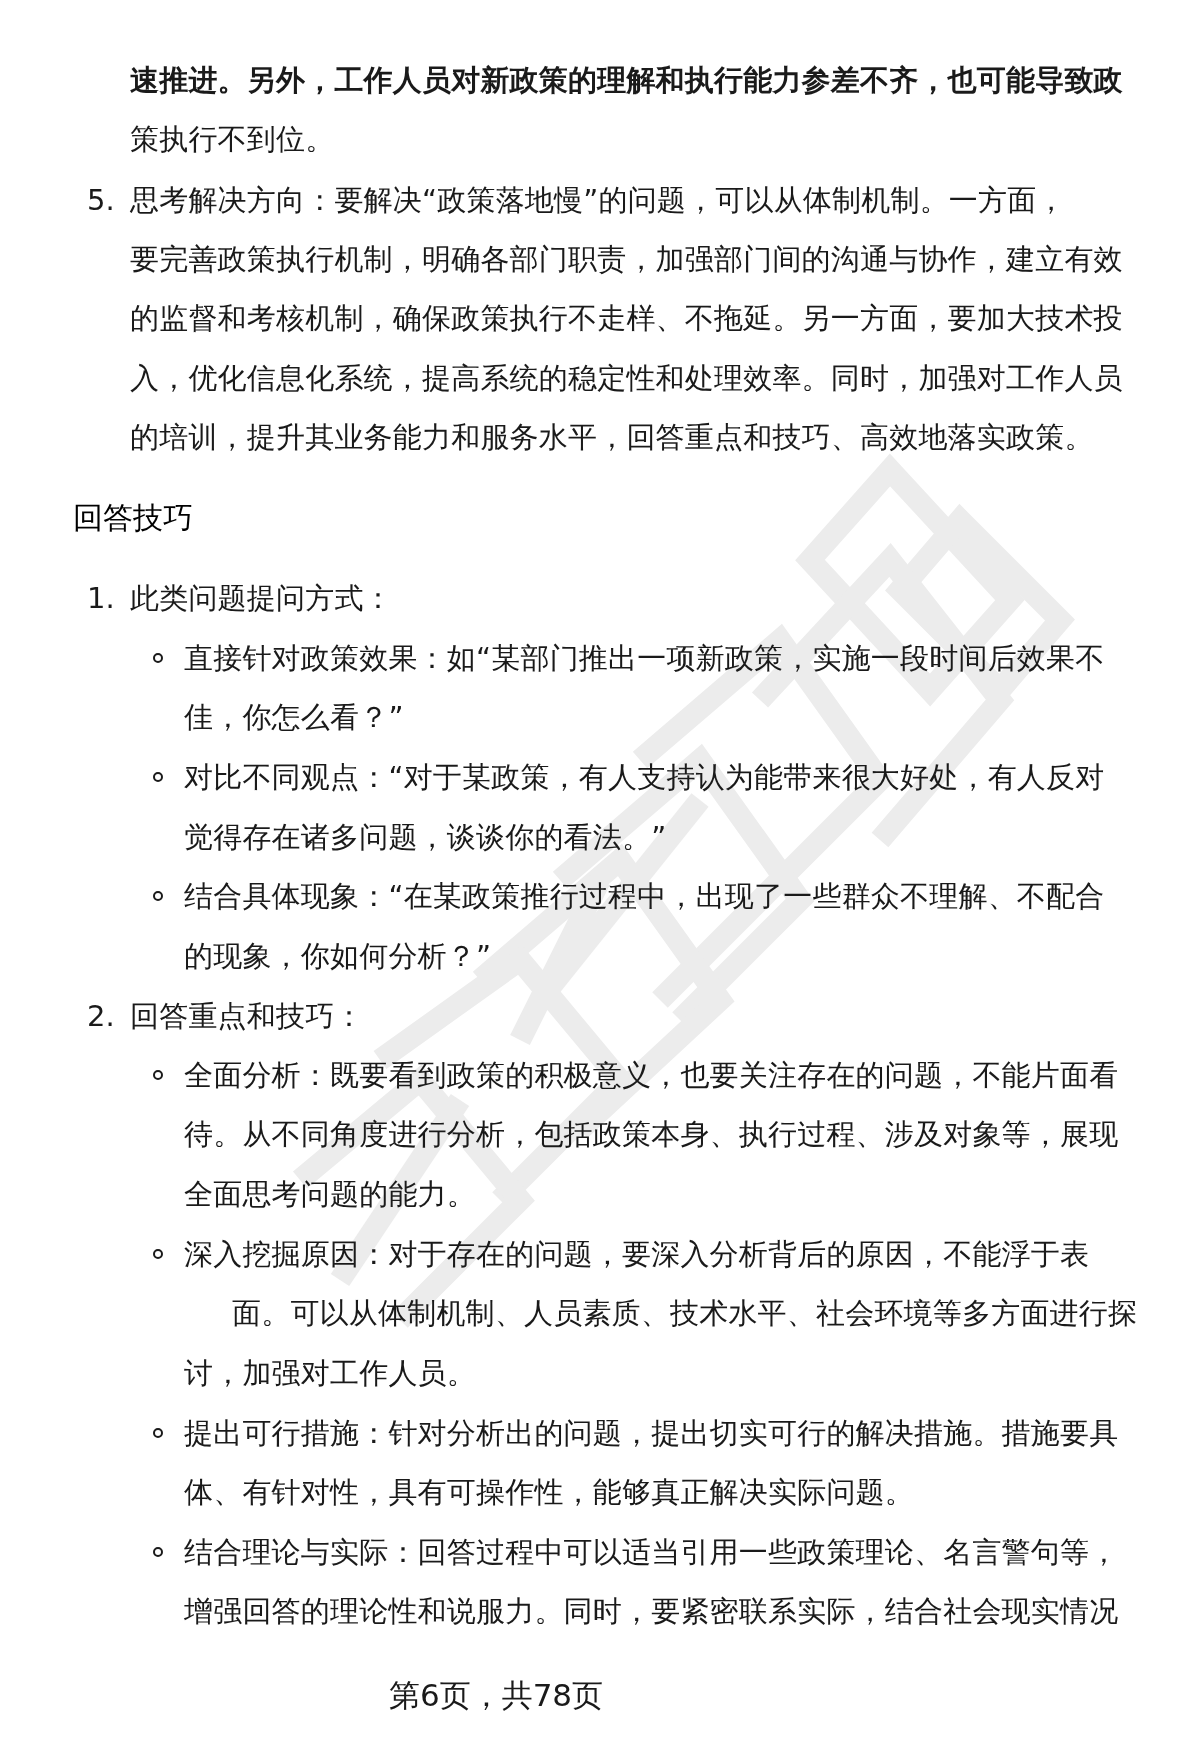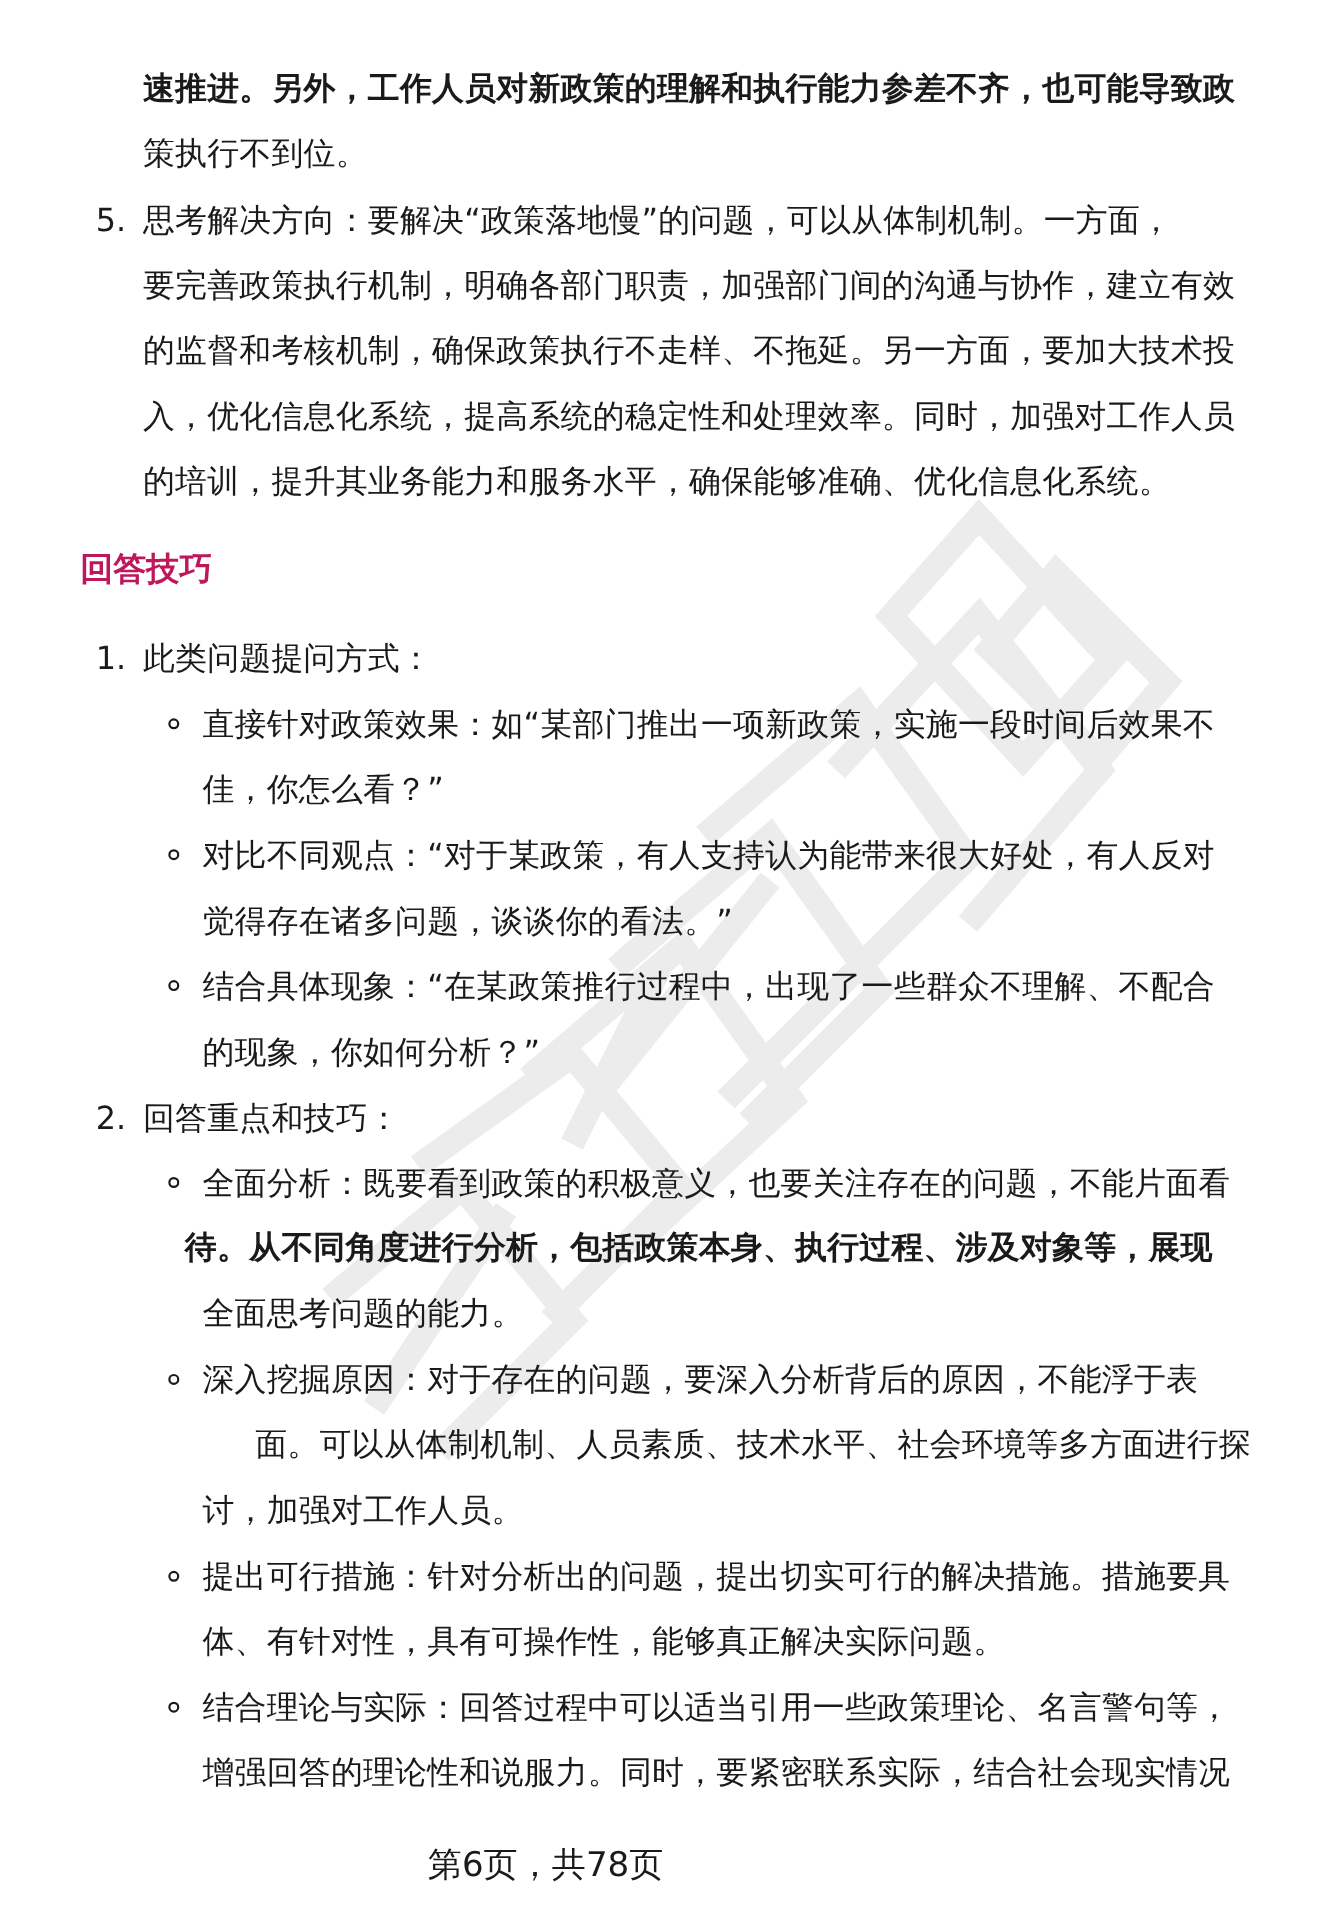--- a/index.html
+++ b/index.html
@@ -17,21 +17,21 @@
     position: absolute; font-size: 29px; line-height: 40px; height: 40px;
     white-space: nowrap; letter-spacing: 0.2px;
   }
   .num { position: absolute; font-size: 29px; line-height: 40px; }
   .bullet {
     position: absolute; width: 10px; height: 10px; border: 2px solid #1a1a1a;
     border-radius: 50%; box-sizing: border-box;
   }
   b { font-weight: normal; }
   .heading {
-    position: absolute; left: 73px; color: #be185d; font-weight: bold;
+    position: absolute; left: 73px; color: #000000; font-weight: normal;
     font-size: 30px; line-height: 40px;
   }
   .footer {
     position: absolute; left: 0; width: 992px; text-align: center;
     font-size: 31px; line-height: 40px; top: 1675px;
   }
 </style>
 </head>
 <body>
 
@@ -54,21 +54,21 @@
 <div class="content">
 
   <div class="line" style="left:130px; top:60px;font-weight:bold;">速推进。另外，工作人员对新政策的理解和执行能力参差不齐，也可能导致政</div>
   <div class="line" style="left:130px; top:119px;">策执行不到位。</div>
 
   <div class="num" style="left:87px; top:180px;">5.</div>
   <div class="line" style="left:130px; top:180px;"><b>思考解决方向</b><span>：要解决“政策落地慢”的问题，可以从体制机制。一方面，</span></div>
   <div class="line" style="left:130px; top:239px;">要完善政策执行机制，明确各部门职责，加强部门间的沟通与协作，建立有效</div>
   <div class="line" style="left:130px; top:298px;">的监督和考核机制，确保政策执行不走样、不拖延。另一方面，要加大技术投</div>
   <div class="line" style="left:130px; top:358px;">入，优化信息化系统，提高系统的稳定性和处理效率。同时，加强对工作人员</div>
-  <div class="line" style="left:130px; top:417px;">的培训，提升其业务能力和服务水平，确保能够准确、优化信息化系统。</div>
+  <div class="line" style="left:130px; top:417px;">的培训，提升其业务能力和服务水平，回答重点和技巧、高效地落实政策。</div>
 
   <div class="heading" style="top:498px;">回答技巧</div>
 
   <div class="num" style="left:87px; top:578px;">1.</div>
   <div class="line" style="left:130px; top:578px;"><b>此类问题提问方式</b><span>：</span></div>
 
   <div class="bullet" style="left:153px; top:653px;"></div>
   <div class="line" style="left:184px; top:638px;"><b>直接针对政策效果</b><span>：如“某部门推出一项新政策，实施一段时间后效果不</span></div>
   <div class="line" style="left:184px; top:697px;">佳，你怎么看？”</div>
 
@@ -78,21 +78,21 @@
 
   <div class="bullet" style="left:153px; top:891px;"></div>
   <div class="line" style="left:184px; top:876px;"><b>结合具体现象</b><span>：“在某政策推行过程中，出现了一些群众不理解、不配合</span></div>
   <div class="line" style="left:184px; top:936px;">的现象，你如何分析？”</div>
 
   <div class="num" style="left:87px; top:996px;">2.</div>
   <div class="line" style="left:130px; top:996px;"><b>回答重点和技巧</b><span>：</span></div>
 
   <div class="bullet" style="left:153px; top:1070px;"></div>
   <div class="line" style="left:184px; top:1055px;"><b>全面分析</b><span>：既要看到政策的积极意义，也要关注存在的问题，不能片面看</span></div>
-  <div class="line" style="left:168px; top:1114px;font-weight:bold;">待。从不同角度进行分析，包括政策本身、执行过程、涉及对象等，展现</div>
+  <div class="line" style="left:184px; top:1114px;">待。从不同角度进行分析，包括政策本身、执行过程、涉及对象等，展现</div>
   <div class="line" style="left:184px; top:1174px;">全面思考问题的能力。</div>
 
   <div class="bullet" style="left:153px; top:1249px;"></div>
   <div class="line" style="left:184px; top:1234px;"><b>深入挖掘原因</b><span>：对于存在的问题，要深入分析背后的原因，不能浮于表</span></div>
   <div class="line" style="left:184px; top:1293px;margin-left:48px;">面。可以从体制机制、人员素质、技术水平、社会环境等多方面进行探</div>
   <div class="line" style="left:184px; top:1353px;">讨，加强对工作人员。</div>
 
   <div class="bullet" style="left:153px; top:1428px;"></div>
   <div class="line" style="left:184px; top:1413px;"><b>提出可行措施</b><span>：针对分析出的问题，提出切实可行的解决措施。措施要具</span></div>
   <div class="line" style="left:184px; top:1472px;">体、有针对性，具有可操作性，能够真正解决实际问题。</div>

